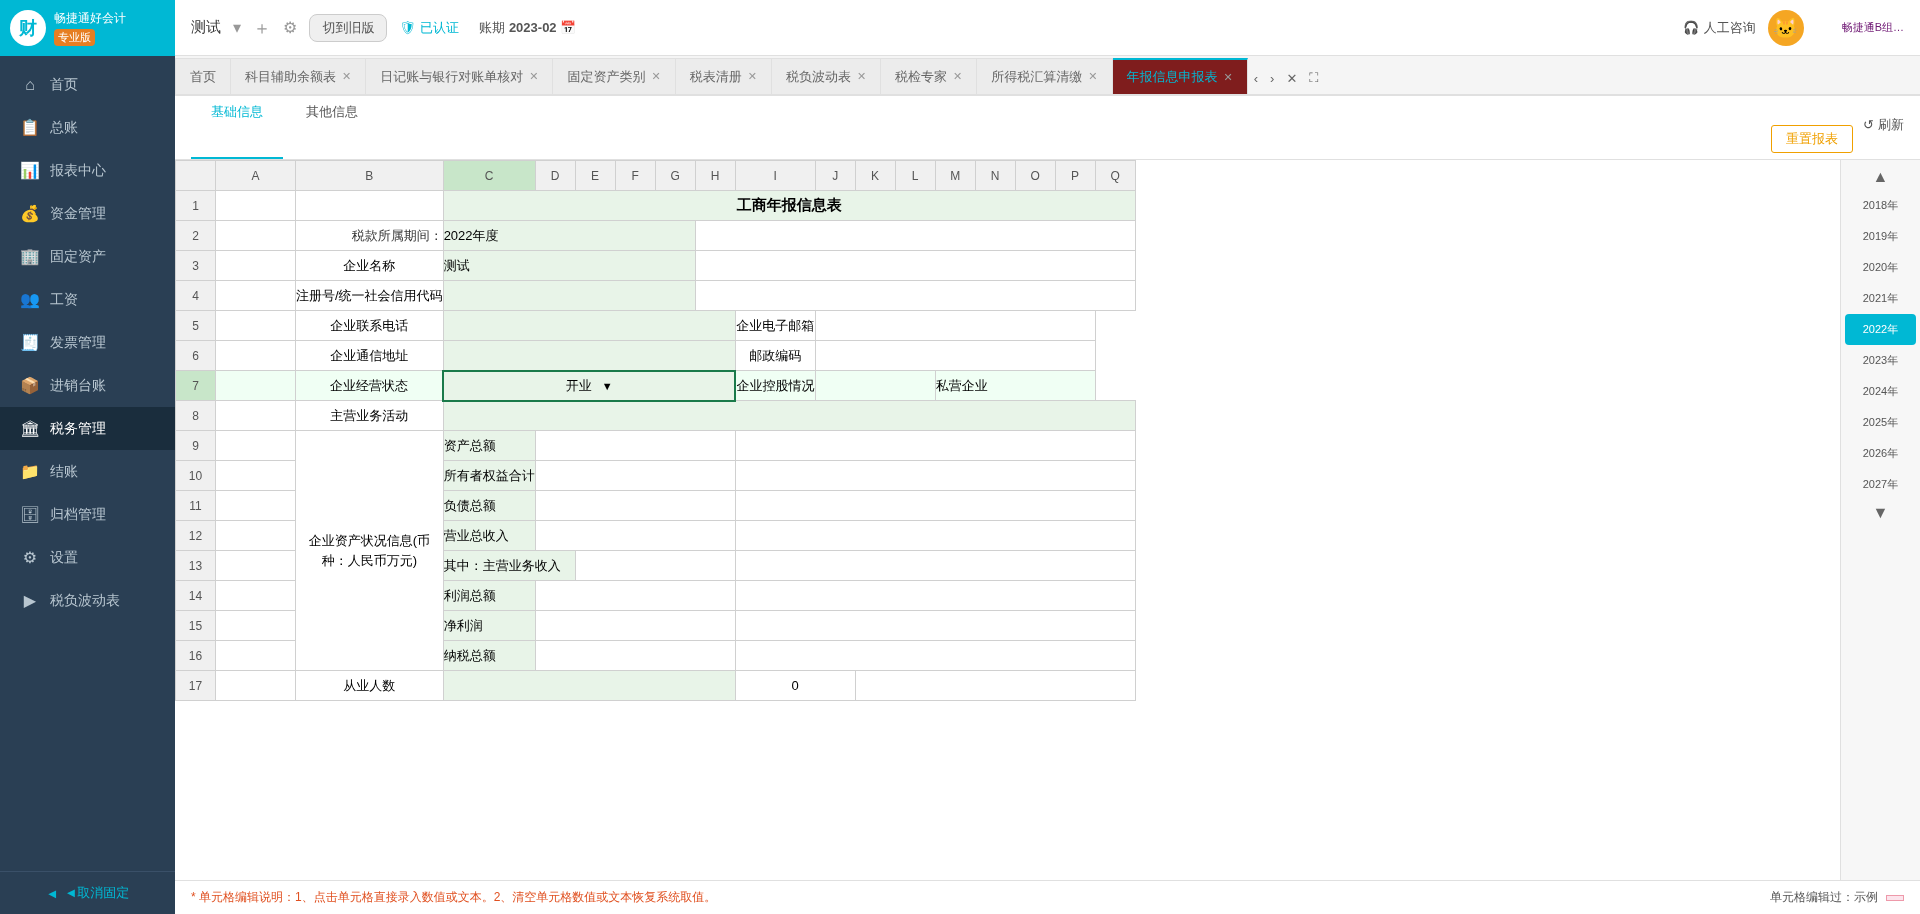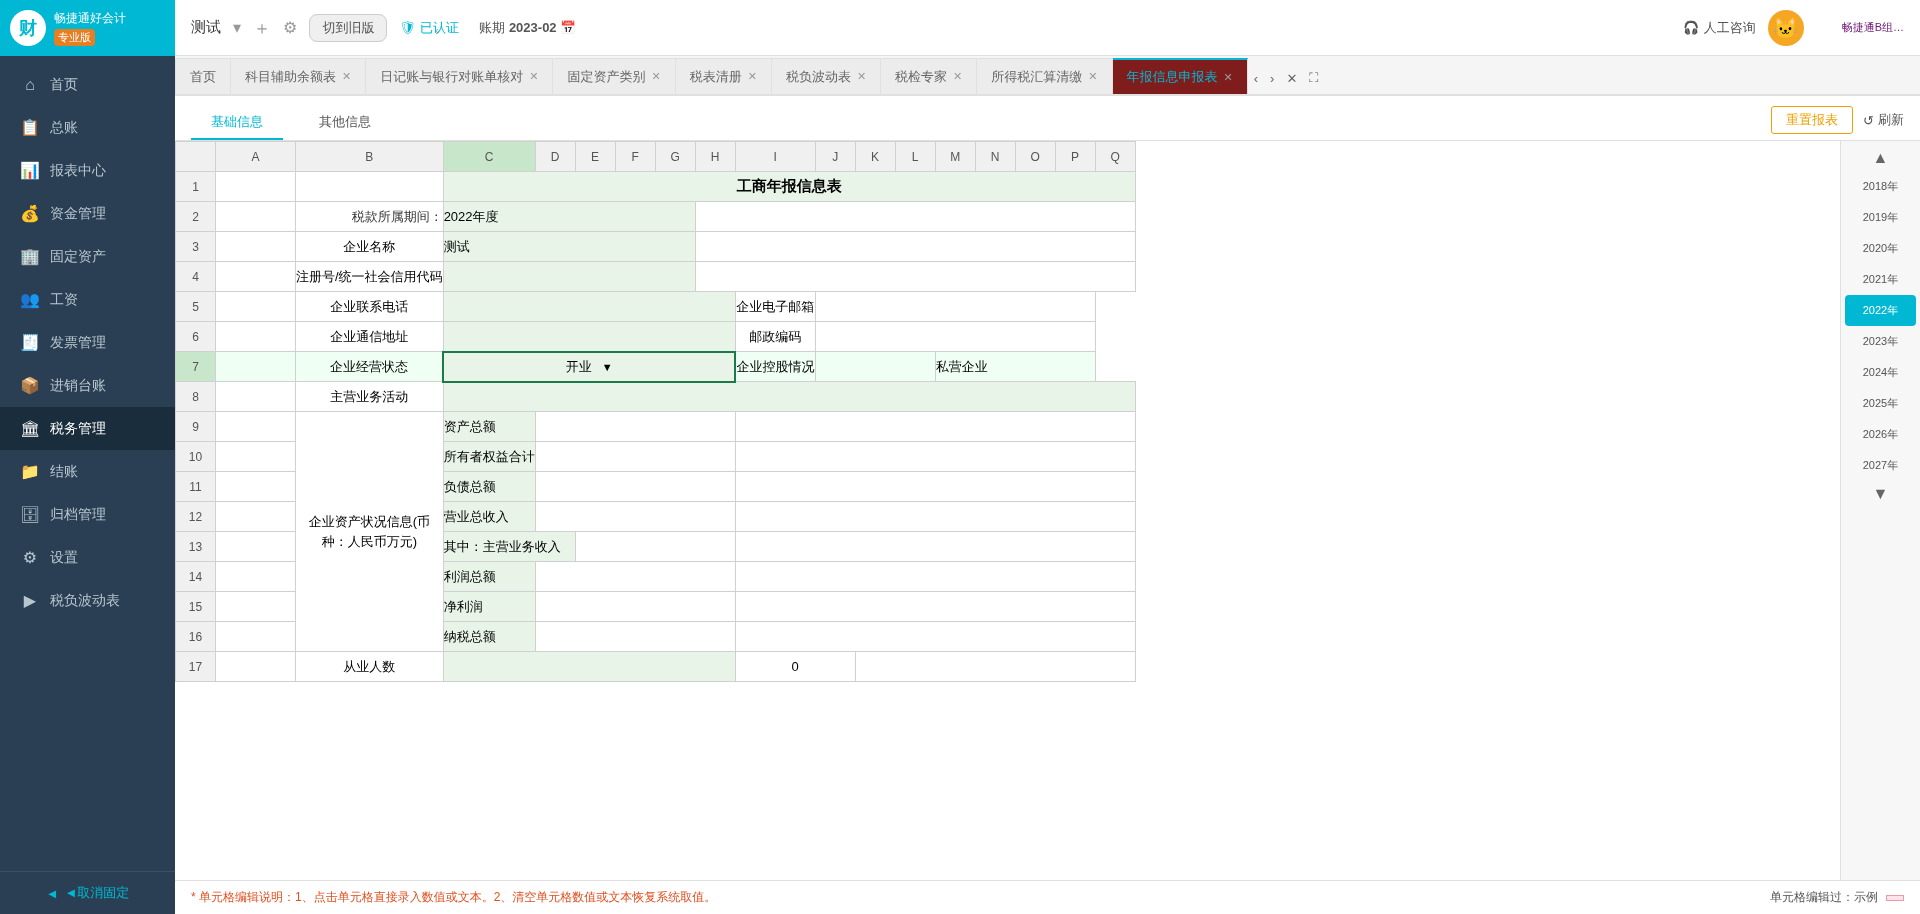--- a/index.html
+++ b/index.html
@@ -47,25 +47,25 @@
     .tabs-nav-btn { padding: 8px 6px; cursor: pointer; color: #666; display: flex; align-items: center; }
     .tabs-close-btn { padding: 8px 6px; cursor: pointer; color: #666; }
 
     
     .content-area { flex: 1; display: flex; overflow: hidden; background: white; }
 
     
     .spreadsheet-panel { flex: 1; display: flex; flex-direction: column; overflow: hidden; }
 
     
-    .sub-tabs { display: flex; padding: 10px 16px 0; border-bottom: 1px solid #e0e0e0; gap: 16px; background: white; }
+    .sub-tabs { display: flex; padding: 0 16px 0; border-bottom: 1px solid #e0e0e0; gap: 3px; background: white; }
     .sub-tab { padding: 7px 20px; font-size: 13px; color: #555; cursor: pointer; border-bottom: 2px solid transparent; }
     .sub-tab.active { color: #00b8d4; border-bottom: 2px solid #00b8d4; font-weight: 500; }
     .sub-tab-actions { margin-left: auto; display: flex; align-items: center; gap: 10px; padding-bottom: 6px; }
-    .btn-reset { border: 1px solid #f0a000; color: #f0a000; padding: 4px 14px; border-radius: 3px; cursor: pointer; background: white; font-size: 13px; }
+    .btn-reset { border: 1px solid #f0a000; color: #f0a000; padding: 4px 14px; border-radius: 3px; cursor: pointer; background: white; font-size: 13px; margin-top: 29px; }
     .btn-refresh { color: #555; cursor: pointer; display: flex; align-items: center; gap: 4px; font-size: 13px; }
 
     
     .spreadsheet-container { flex: 1; overflow: auto; position: relative; }
     .spreadsheet-table { border-collapse: collapse; font-size: 13px; }
     .spreadsheet-table th, .spreadsheet-table td { border: 1px solid #d0d0d0; padding: 0; height: 30px; white-space: nowrap; }
     .col-header { background: #f0f0f0; text-align: center; font-weight: normal; color: #555; width: 40px; min-width: 40px; font-size: 12px; padding: 0 4px; }
     .row-header { background: #f0f0f0; text-align: center; font-weight: normal; color: #555; width: 40px; min-width: 40px; font-size: 12px; }
     .cell { padding: 2px 6px; text-align: left; min-width: 80px; }
     .cell.center { text-align: center; }

